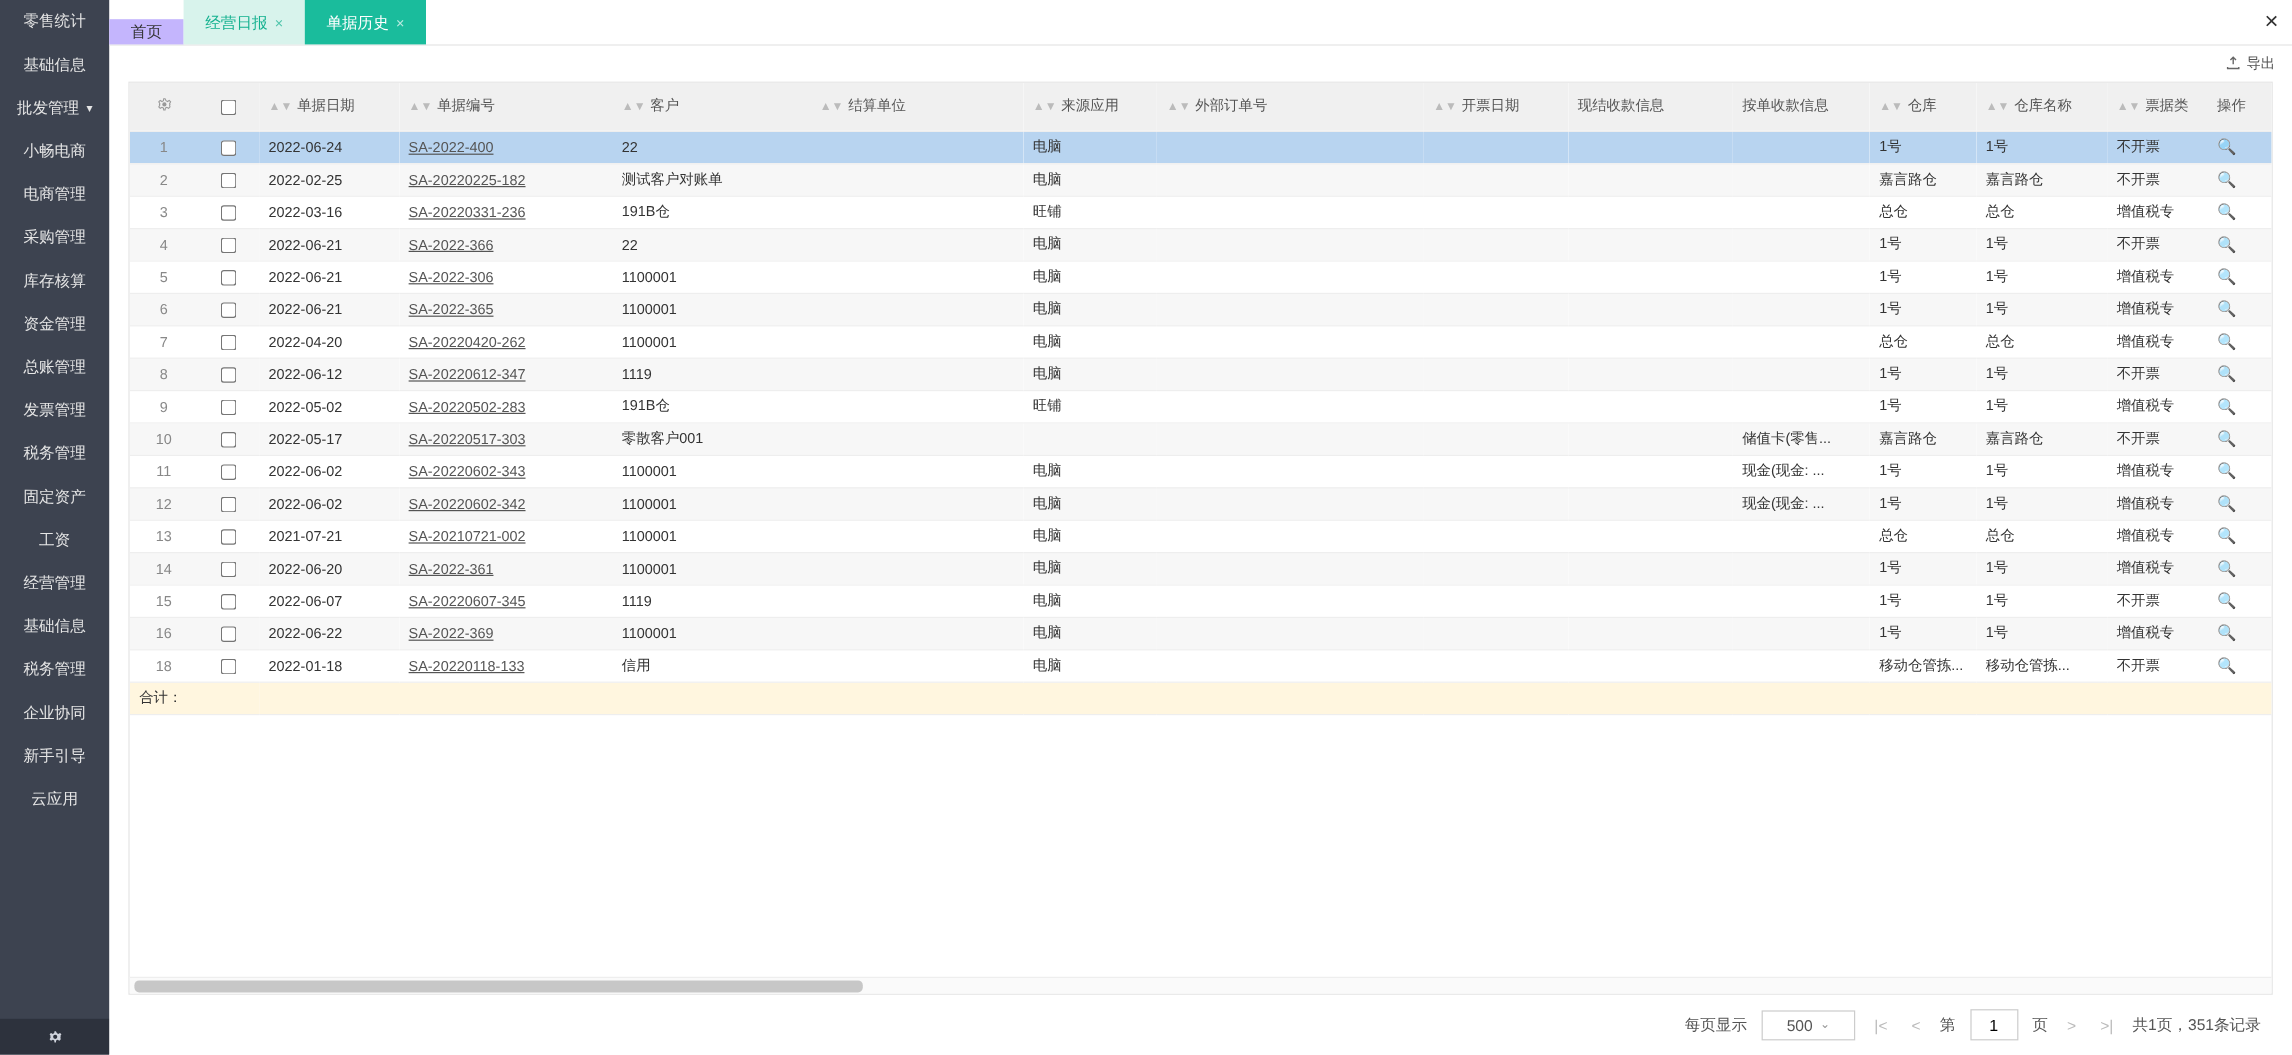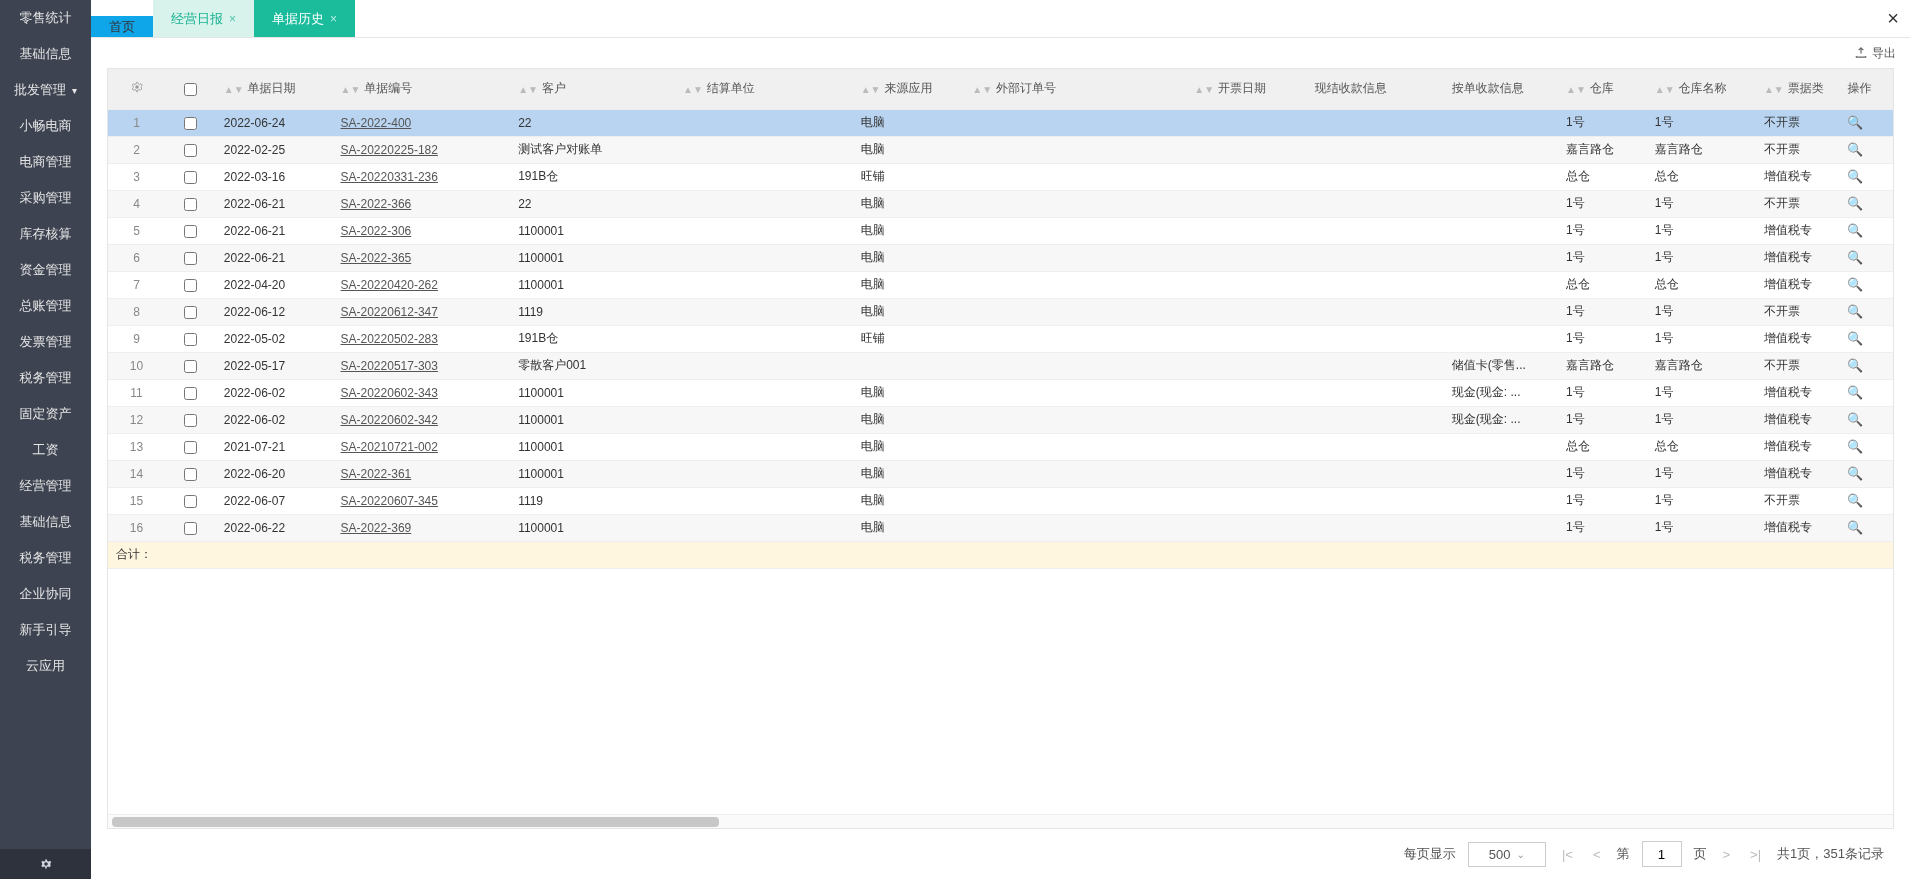--- a/index.html
+++ b/index.html
@@ -11,21 +11,21 @@
   .sidebar-item { height:36px; display:flex; align-items:center; justify-content:center; cursor:pointer; font-size:13px; position:relative; }
   .sidebar-item.expandable::after { content:"▾"; font-size:10px; margin-left:6px; }
   .sidebar-footer { margin-top:auto; height:30px; display:flex; align-items:center; justify-content:center; background:#2d323d; }
   
   
   .main { flex:1; display:flex; flex-direction:column; min-width:0; }
   
   
   .tab-bar { height:38px; display:flex; align-items:stretch; border-bottom:1px solid #e5e5e5; position:relative; }
   .tab { padding:0 18px; display:flex; align-items:center; font-size:13px; cursor:pointer; gap:6px; }
-  .tab.home { background:#0ea5e9;margin-top:16px; }
+  .tab.home { background:#c4b5fd;margin-top:16px; }
   .tab.soft { background:#d8f3ec; color:#14b18f; }
   .tab.active { background:#1abc9c; color:#fff; }
   .tab .close { font-size:12px; opacity:.7; cursor:pointer; }
   .tab-bar-close { margin-left:auto; width:34px; display:flex; align-items:center; justify-content:center; font-size:20px; cursor:pointer; }
   
   
   .toolbar { height:30px; display:flex; align-items:center; justify-content:flex-end; padding:0 14px; font-size:12px; color:#555; }
   .toolbar .export { display:flex; align-items:center; gap:4px; cursor:pointer; }
   
   
@@ -431,20 +431,37 @@
                 <td>电脑</td>
                 <td></td>
                 <td></td>
                 <td></td>
                 <td></td>
                 <td>1号</td>
                 <td>1号</td>
                 <td>增值税专</td>
                 <td><span class="op-icon">🔍</span></td>
               </tr>
+              <tr>
+                <td class="idx">18</td>
+                <td class="chk"><input type="checkbox" style=""></td>
+                <td>2022-01-18</td>
+                <td><a class="doc">SA-20220118-133</a></td>
+                <td>信用</td>
+                <td></td>
+                <td>电脑</td>
+                <td></td>
+                <td></td>
+                <td></td>
+                <td></td>
+                <td>移动仓管拣...</td>
+                <td>移动仓管拣...</td>
+                <td>不开票</td>
+                <td><span class="op-icon">🔍</span></td>
+              </tr>
               <tr class="summary">
                 <td colspan="2">合计：</td>
                 <td colspan="13"></td>
               </tr>
             </tbody>
         </table>
       </div>
       <div class="hscroll">
           <div class="thumb"></div>
         </div>

